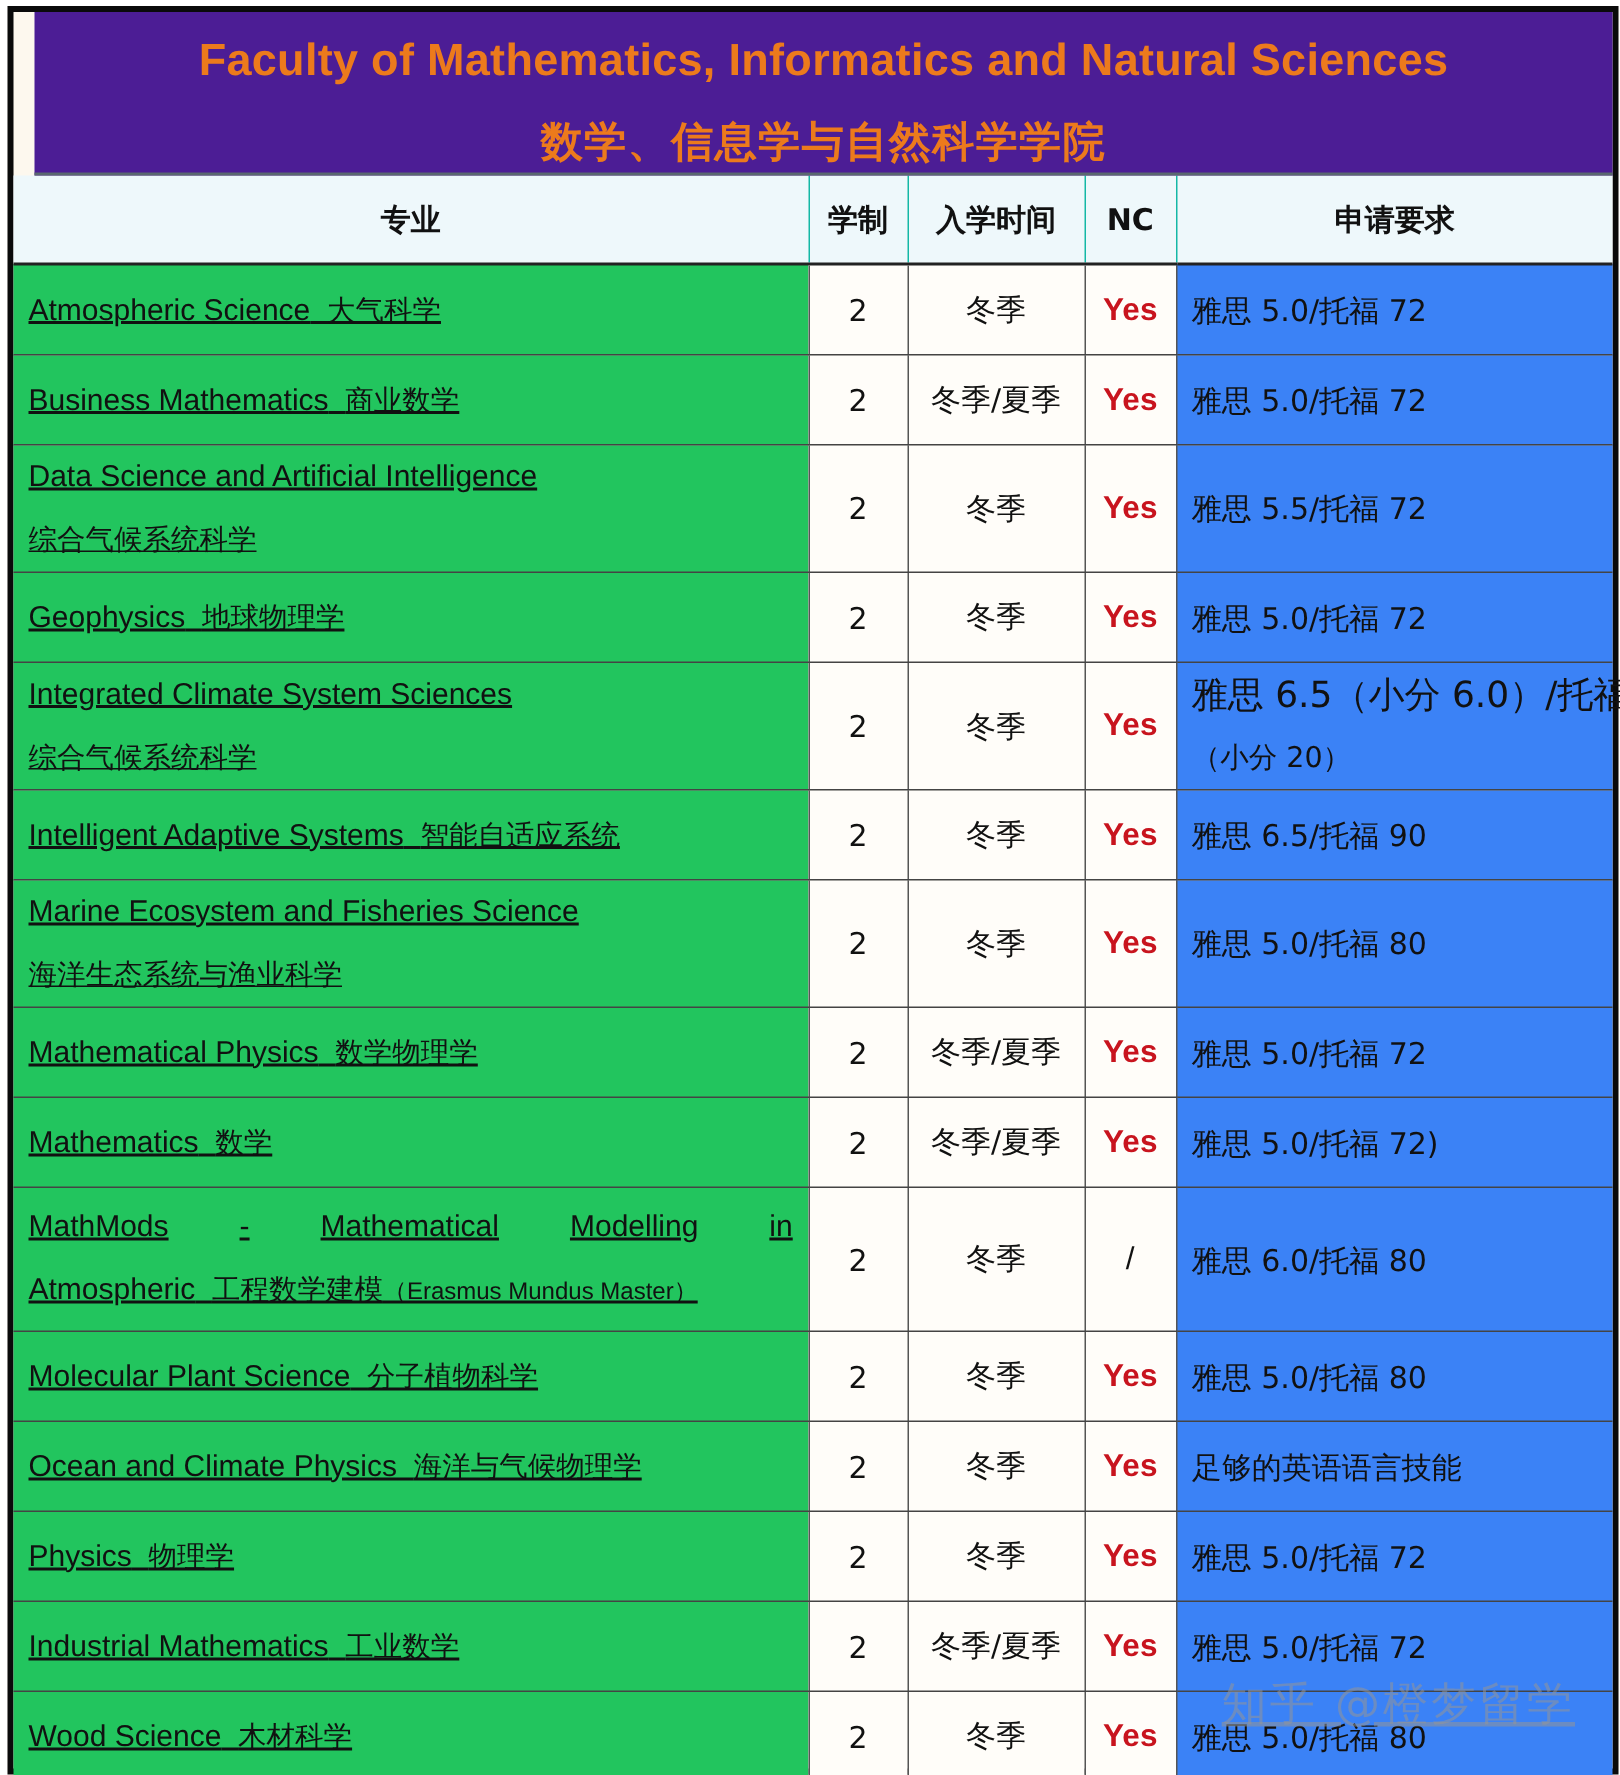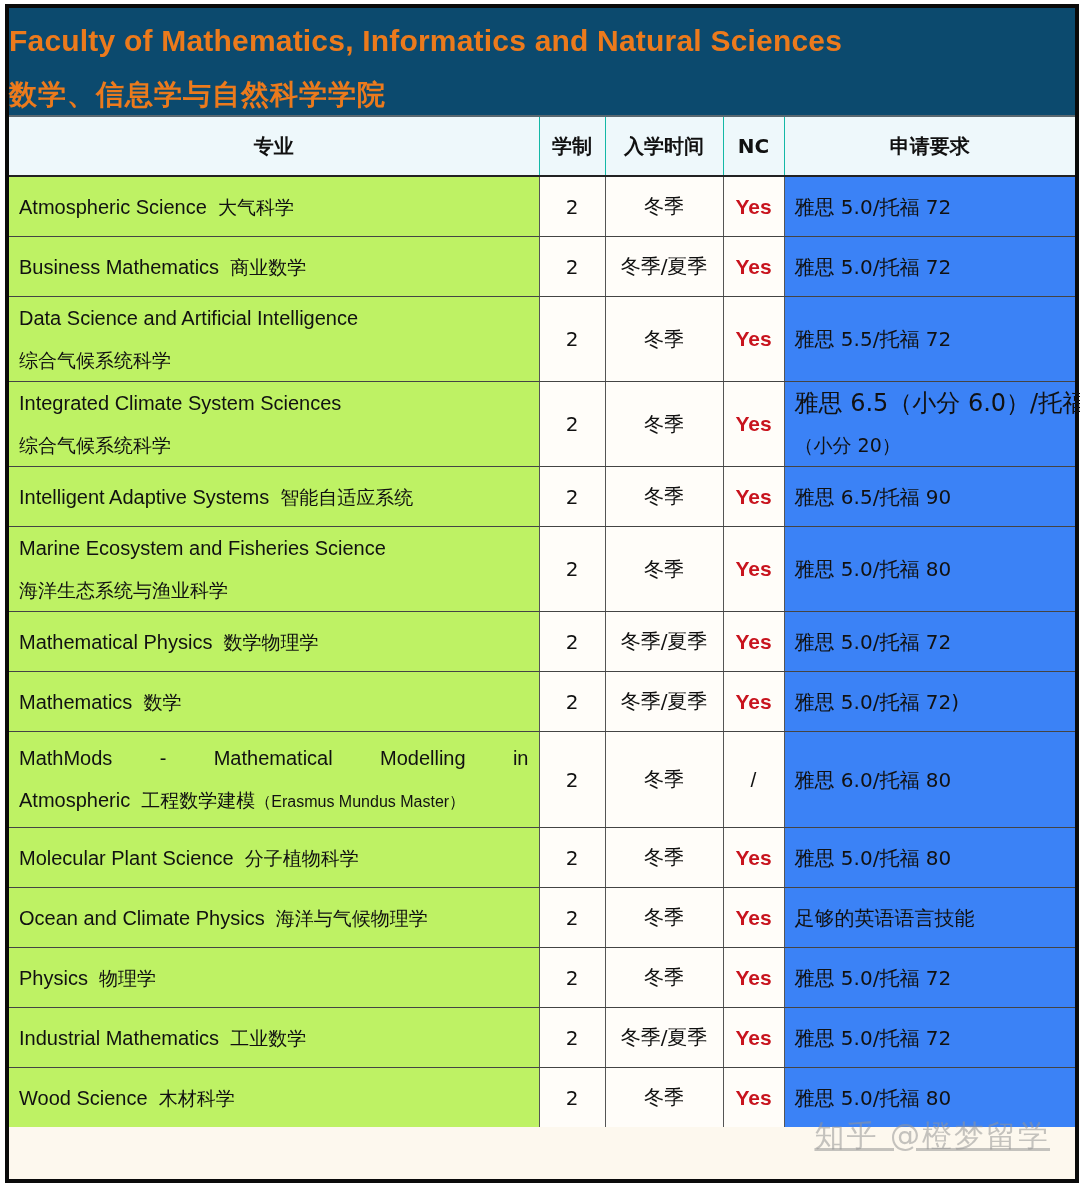--- a/index.html
+++ b/index.html
@@ -8,23 +8,23 @@
     background:#ffffff;
     font-family:"DejaVu Sans", "Liberation Sans", sans-serif;
   }
   .frame {
     position:absolute; left:5px; top:4px; width:1066px; height:1171px;
     border:4px solid #0a0a0a;
     background:#fdf8ee;
     box-sizing:content-box;
   }
   .title-block {
-    height:107px; background:#0c4a6e;
+    height:107px; background:#4c1d95;
     border-bottom:2px solid #5a6870;
-    position:relative; text-align:left;
+    position:relative; text-align:center;margin-left:14px;
   }
   .title-en {
     position:absolute; left:0; right:0; top:16px;
     font-family:"Liberation Sans", sans-serif; font-weight:bold;
     font-size:30px; color:#ec7a1c; letter-spacing:0.2px;
   }
   .title-zh {
     position:absolute; left:0; right:0; top:68px;
     font-weight:bold; font-size:28px; color:#ec7a1c; letter-spacing:1px;
   }
@@ -37,22 +37,22 @@
     border-right:1px solid #14b8a6; border-bottom:2px solid #222;
     text-align:center; padding:0;
   }
   td {
     border-right:1px solid #555; border-bottom:1px solid #444;
     font-size:20px; color:#111; padding:0;
   }
   th:last-child, td:last-child { border-right:none; }
   tr:last-child td { border-bottom:none; }
   td.major {
-    background:#bef264; padding:0 10px 0 10px;
-    font-family:"Liberation Sans", sans-serif; line-height:42px;
+    background:#22c55e; padding:0 10px 0 10px;
+    font-family:"Liberation Sans", sans-serif; line-height:42px;text-decoration:underline;
   }
   td.major .zh { font-family:"DejaVu Sans", sans-serif; font-size:19px; }
   td.major .note { font-size:16px; }
   td.c { background:#fffdf9; text-align:center; }
   td.nc { background:#fffdf9; text-align:center; font-weight:bold; color:#c8141e; font-family:"Liberation Sans", sans-serif; font-size:21px; }
   td.nc.slash { color:#111; font-weight:normal; }
   td.req { background:#3b82f6; padding:0 8px 0 10px; line-height:42px; }
   tr.single td { height:59px; }
   tr.double td { height:84px; }
   tr.mathmods td { height:95px; }
@@ -110,20 +110,27 @@
         <td class="major">
             <div>Data Science and Artificial Intelligence</div>
             <div class="zh">综合气候系统科学</div>
           </td>
         <td class="c">2</td>
         <td class="c">冬季</td>
         <td class="nc">Yes</td>
         <td class="req">雅思 5.5/托福 72</td>
       </tr>
 
+      <tr class="single">
+        <td class="major"><span>Geophysics</span>&nbsp;&nbsp;<span class="zh">地球物理学</span></td>
+        <td class="c">2</td>
+        <td class="c">冬季</td>
+        <td class="nc">Yes</td>
+        <td class="req">雅思 5.0/托福 72</td>
+      </tr>
 
       <tr class="double">
         <td class="major">
             <div>Integrated Climate System Sciences</div>
             <div class="zh">综合气候系统科学</div>
           </td>
         <td class="c">2</td>
         <td class="c">冬季</td>
         <td class="nc">Yes</td>
         <td class="req">

